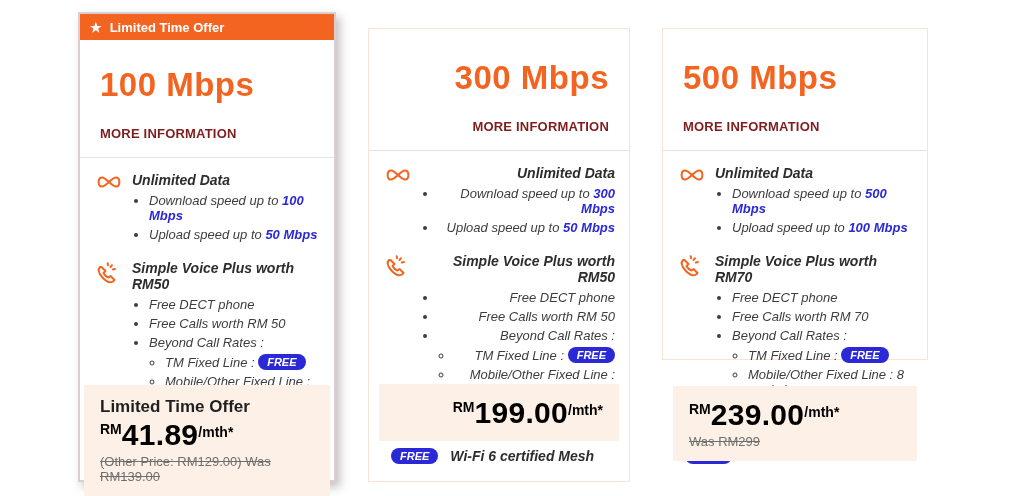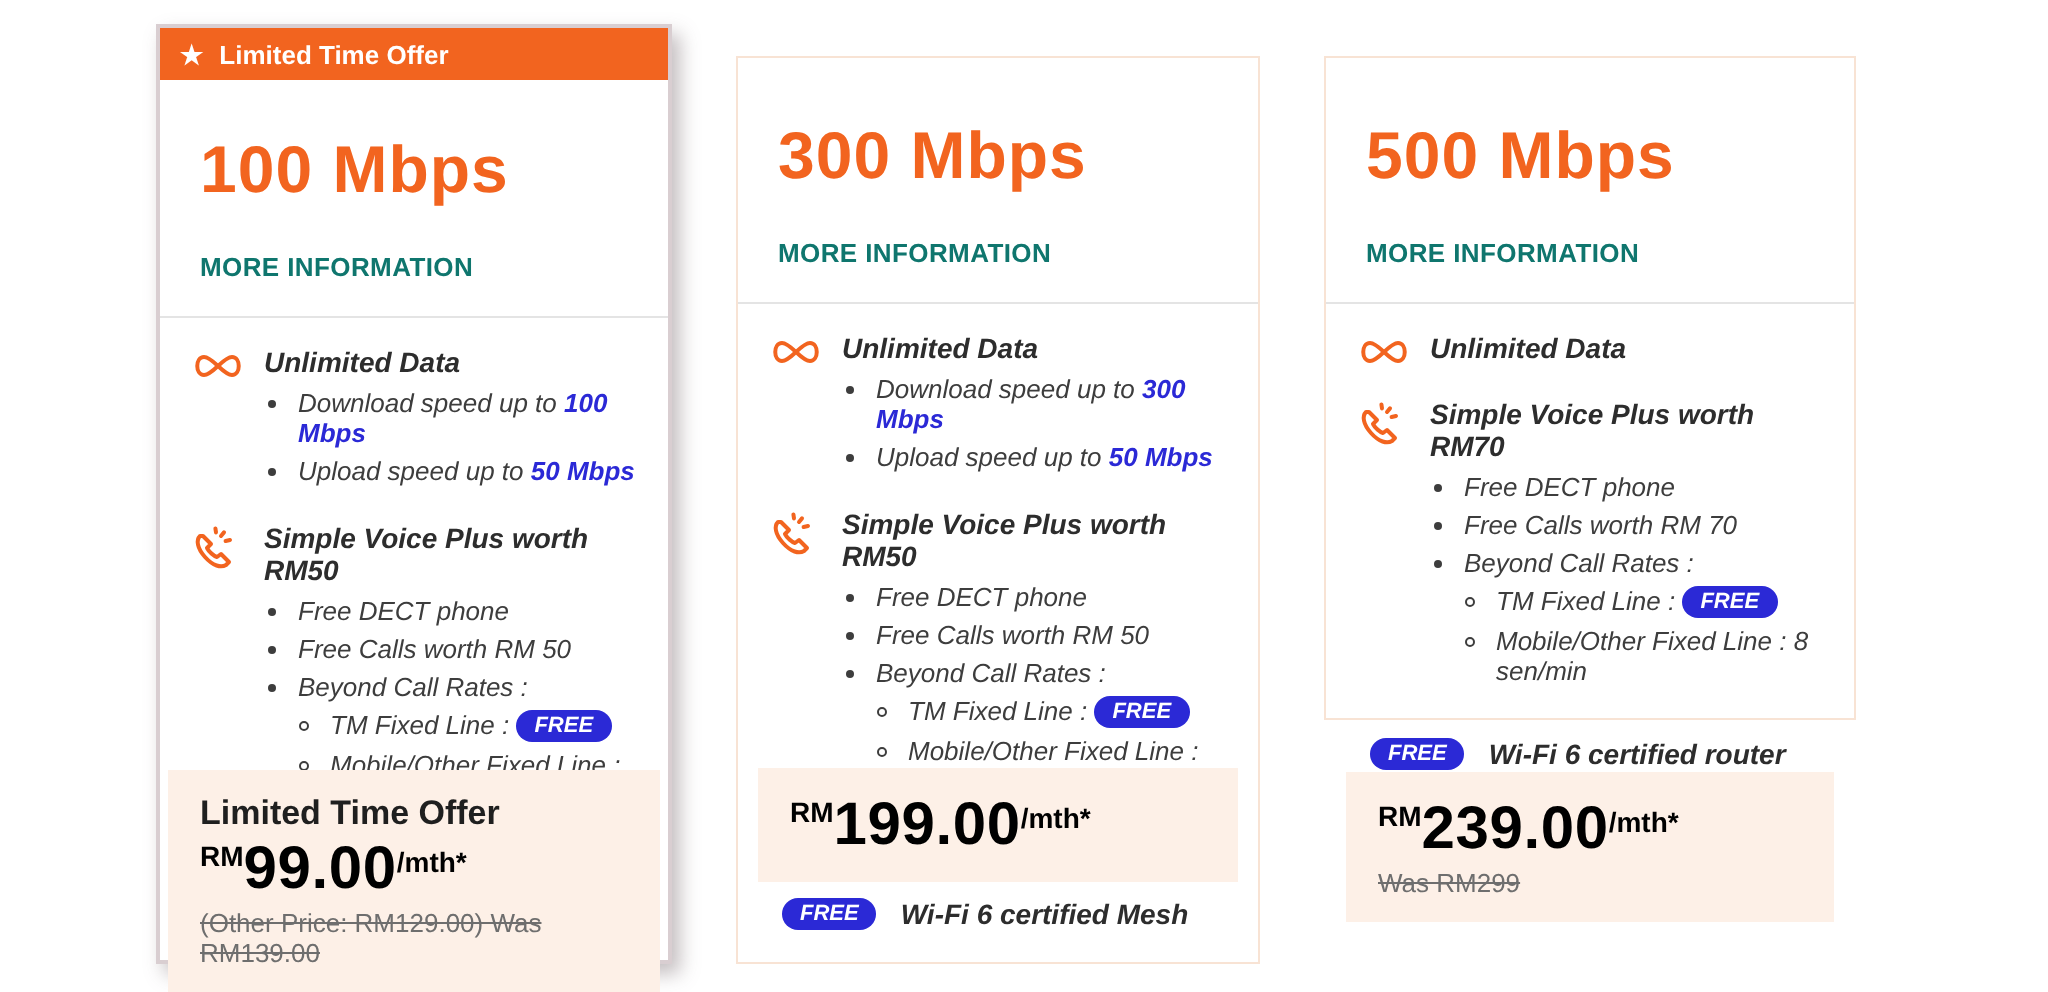--- a/index.html
+++ b/index.html
@@ -2,31 +2,31 @@
 <html><head>
 <meta charset="utf-8">
 <style>
   * { margin:0; padding:0; box-sizing:border-box; }
   body { background:#ffffff; font-family:"Liberation Sans", sans-serif; }
   .stage { position:relative; width:1024px; height:496px; background:#ffffff; overflow:hidden; }
 
   .card { position:absolute; background:#ffffff; }
   #card1 { left:78px;  top:12px; width:258px; height:470px; border:2px solid #d9ced1;
            box-shadow:4px 5px 9px rgba(125,110,115,.45); }
-  #card2 { left:368px; top:28px; width:262px; height:454px; border:1px solid #f8e3d4; }
+  #card2 { left:368px; top:28px; width:262px; height:454px; border:1px solid #f8e3d4;text-align:right; }
   #card3 { left:662px; top:28px; width:266px; height:332px; border:1px solid #f8e3d4; }
 
   .banner { height:26px; background:#f2641f; color:#fff; display:flex; align-items:center;
             gap:8px; padding:0 10px; font-size:13px; font-weight:bold; }
   .banner .star { font-size:13px; line-height:1; }
 
   .card-head { padding:0 20px; }
   .title { color:#f2641f; font-weight:bold; font-size:33px; letter-spacing:.5px; margin-top:26px; }
   #card2 .title, #card3 .title { margin-top:30px; }
-  .more-info { display:inline-block; color:#0f766e; font-weight:bold; font-size:13px;
+  .more-info { display:inline-block; color:#7f1d1d; font-weight:bold; font-size:13px;
                letter-spacing:.2px; margin-top:22px; cursor:pointer; }
   .divider { border:none; border-top:1px solid #e4e4e4; margin:15px 0 0; }
 
   .card-body { padding:0 14px;font-style:italic; }
   .feature { display:flex; margin-top:14px; }
   .f-icon { flex:0 0 32px; padding-top:1px; }
   .f-content { flex:1; padding-left:6px; }
   .f-heading { font-size:14px; font-weight:bold; color:#2d2d2d; }
   ul.bullets { margin:5px 0 0; padding-left:17px; color:#3d3d3d; font-size:13px; }
   ul.bullets li { margin:4px 0; }
@@ -124,21 +124,21 @@
             <li><span>Deco M9 Plus (1 pair) RM35/mth</span></li>
 
           </ul>
         </div>
       </div>
     </div>
 
     <div class="price-box">
       <div class="offer-label">Limited Time Offer</div>
       <div class="price-line">
-        <span class="cur">RM</span><span class="amt">99.00</span><span class="per">/mth*</span>
+        <span class="cur">RM</span><span class="amt">41.89</span><span class="per">/mth*</span>
       </div>
       <div class="was">(Other Price: RM129.00) Was RM139.00</div>
     </div>
   </div>
 
   <div class="card" id="card2">
     <div class="card-head">
       <div class="title">300 Mbps</div>
       <div class="more-info">MORE INFORMATION</div>
     </div>
@@ -212,20 +212,24 @@
     <div class="card-body">
 
       <div class="feature">
         <div class="f-icon">
           <svg class="icon" width="30" height="18" viewBox="0 0 30 18">
             <path d="M8 4.5 C3.5 4.5 3.5 13.5 8 13.5 C12.5 13.5 17.5 4.5 22 4.5 C26.5 4.5 26.5 13.5 22 13.5 C17.5 13.5 12.5 4.5 8 4.5 Z" fill="none" stroke="#f2641f" stroke-width="2"></path>
           </svg>
         </div>
         <div class="f-content">
           <div class="f-heading">Unlimited Data</div>
+          <ul class="bullets">
+            <li><span>Download speed up to </span><span class="hl">500 Mbps</span></li>
+            <li><span>Upload speed up to </span><span class="hl">100 Mbps</span></li>
+          </ul>
         </div>
       </div>
 
       <div class="feature">
         <div class="f-icon">
           <svg class="icon" width="26" height="26" viewBox="0 0 26 26" fill="none" stroke="#f2641f" stroke-width="2" stroke-linecap="round" stroke-linejoin="round">
             <path d="M6 6 C4 8 4.5 12 8.5 16.5 C12.5 21 16.5 22 19 20.5 L20.5 19 L16.5 15 L14.5 16.5 C13 16 10.5 14 9.5 12 L11.5 10 L7.5 6 Z"></path>
             <path d="M16.5 6 L18 4.2"></path>
               <path d="M18.8 8.5 L21 8"></path>
               <path d="M14 4.2 L13.7 2.2"></path>

